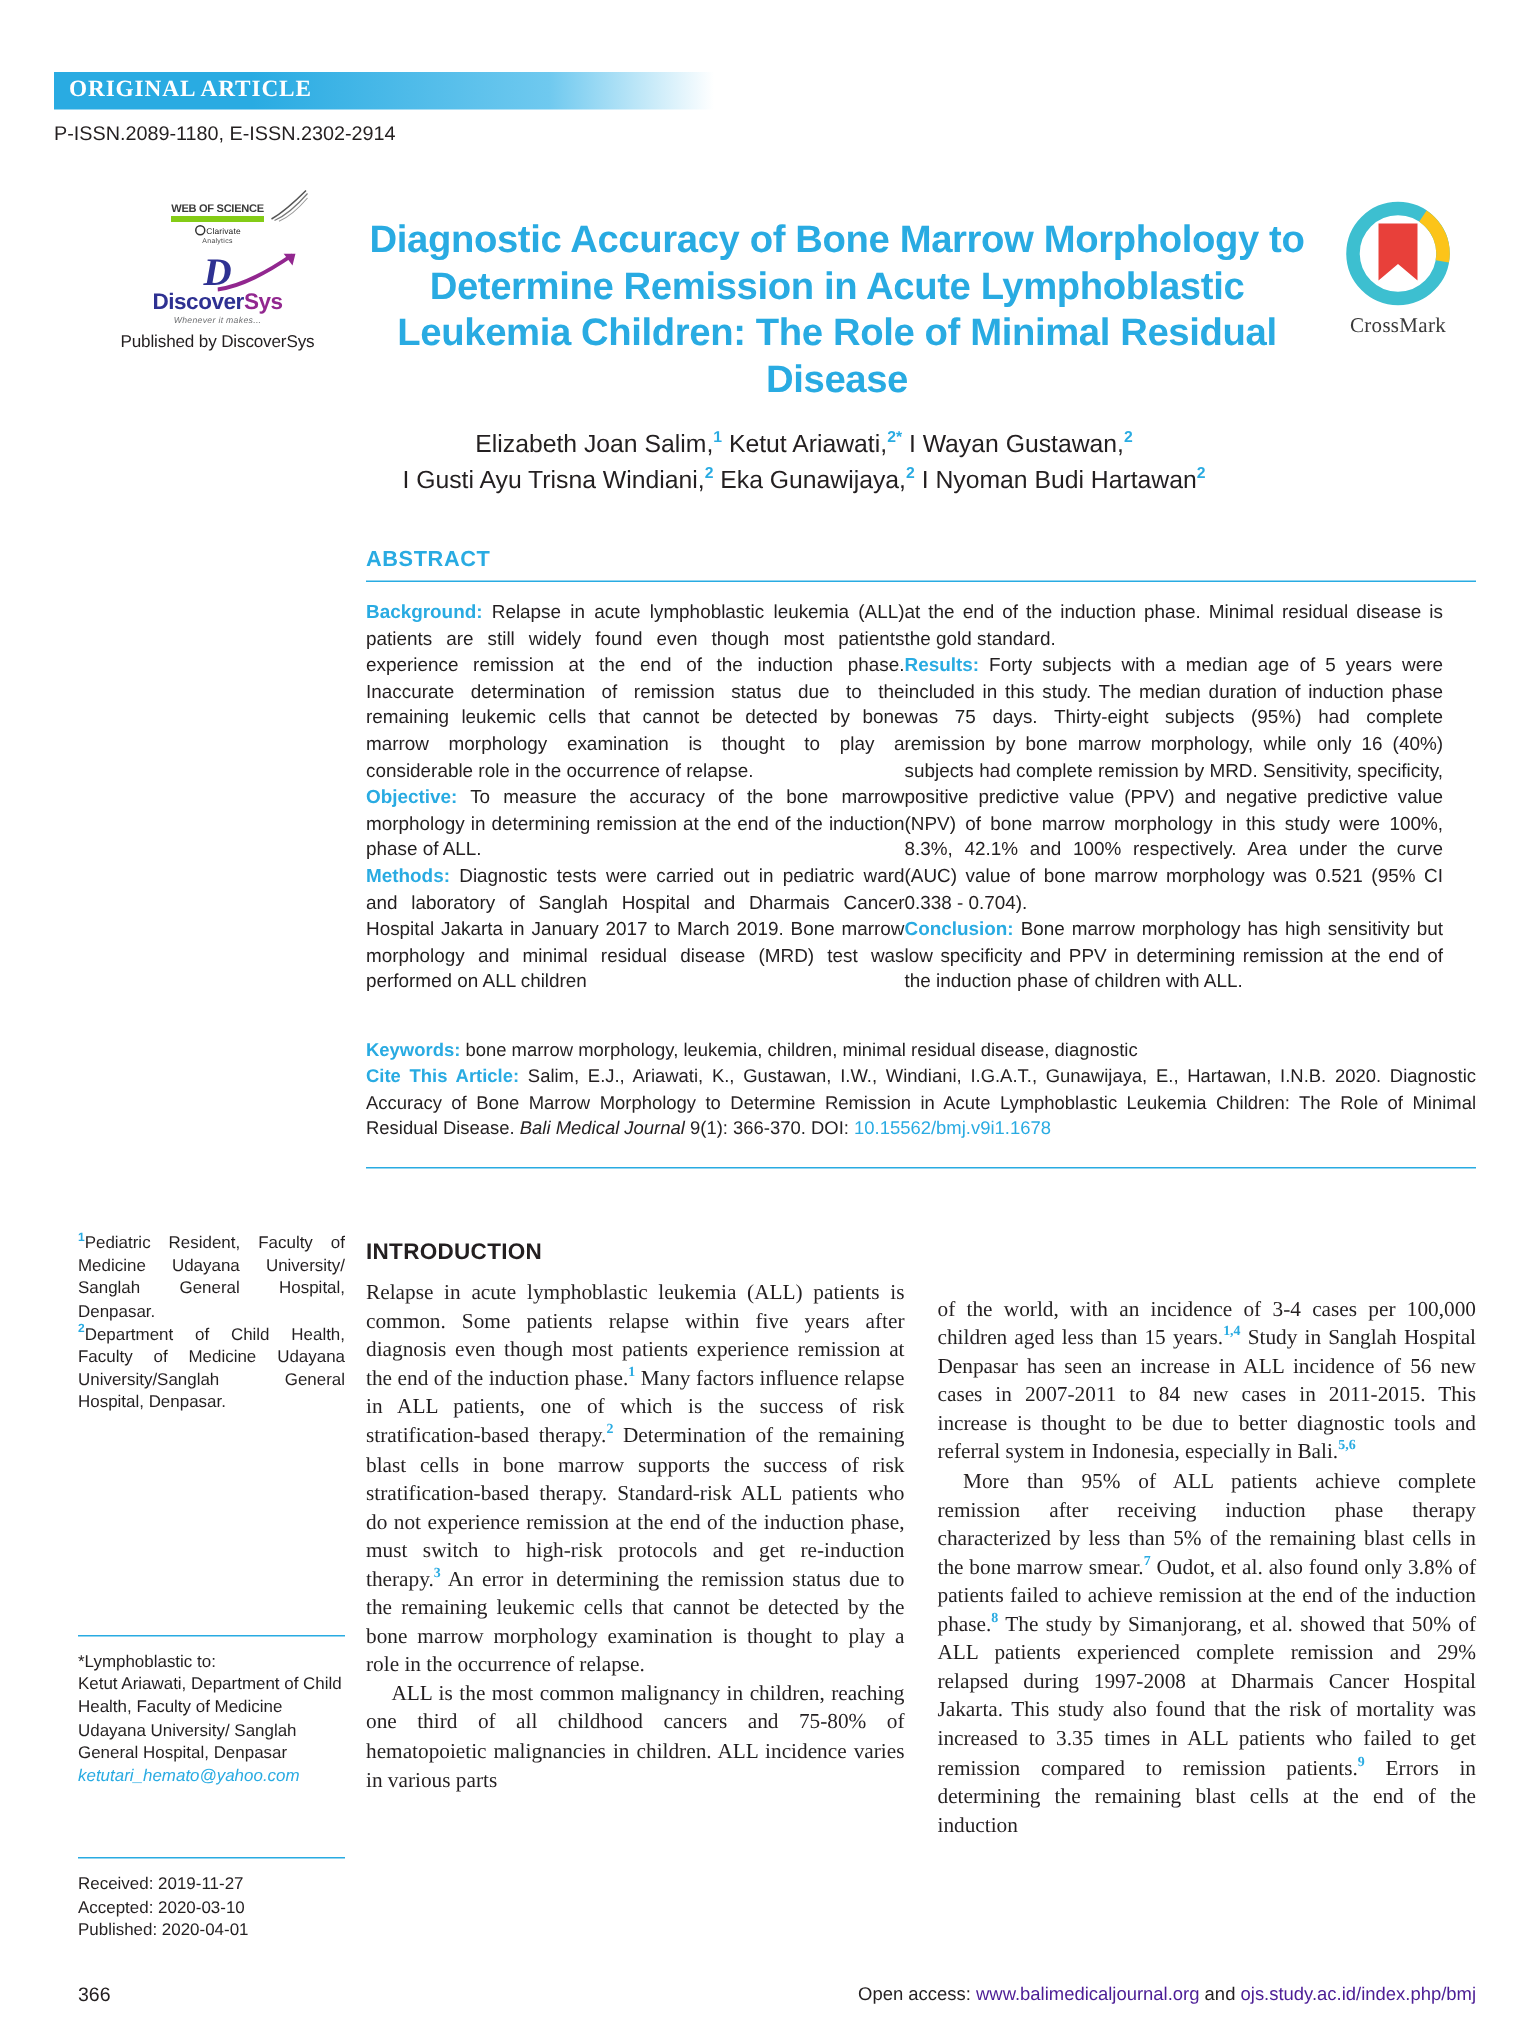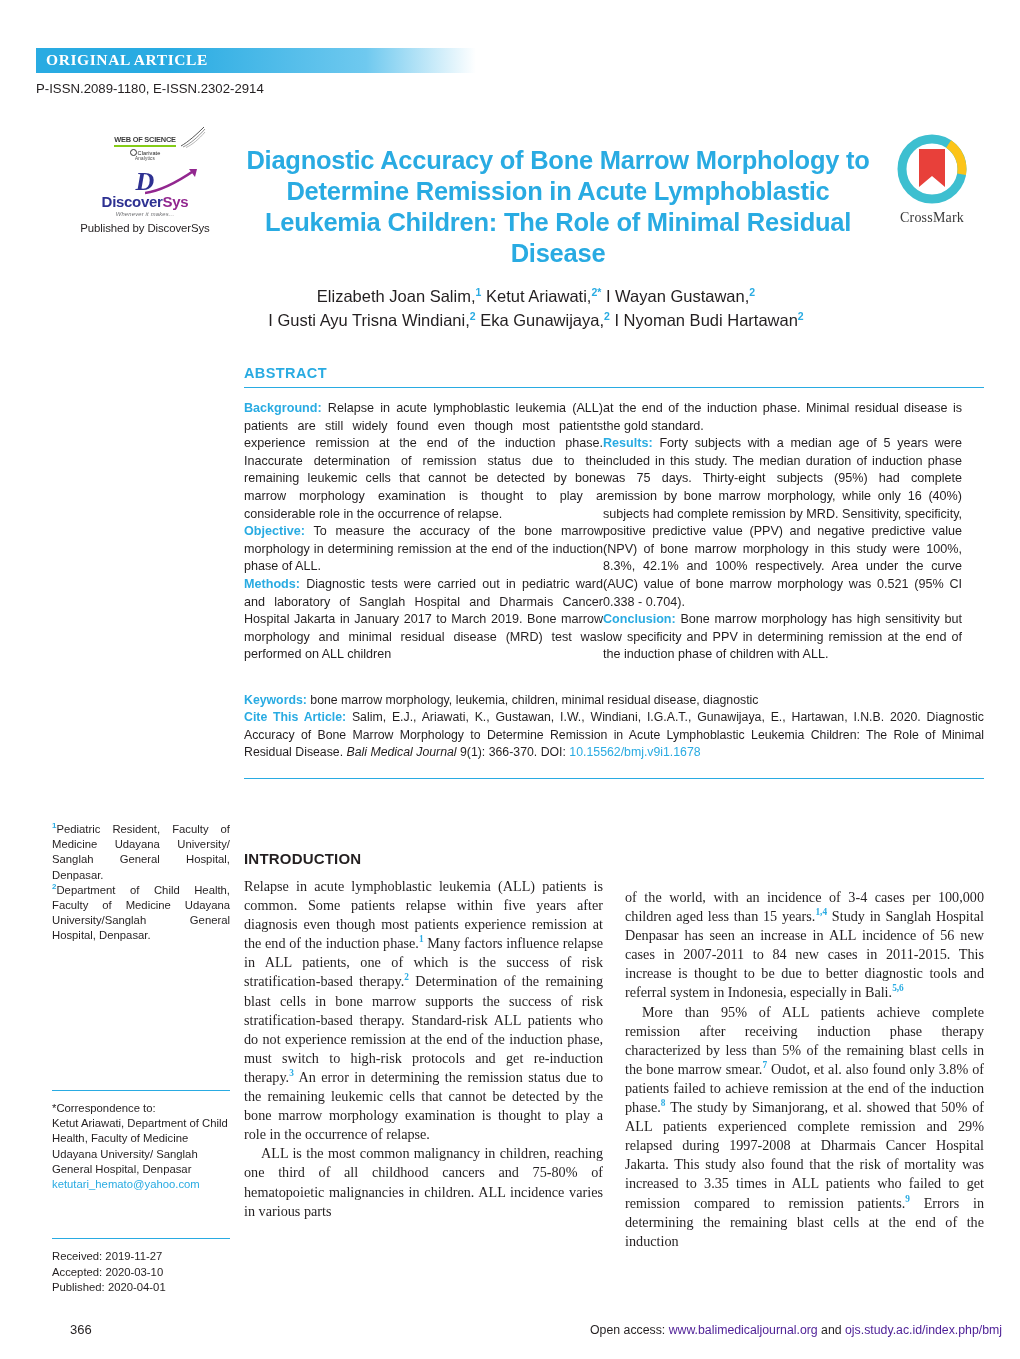--- a/index.html
+++ b/index.html
@@ -71,21 +71,21 @@
     margin: 2px auto 0;
     position: relative;
     height: 32px;
   }
   .wos-top {
     font-size: 7.4px;
     font-weight: bold;
     letter-spacing: -0.2px;
     color: #3b3b3b;
     font-family: "Liberation Sans", sans-serif;
-    border-bottom: 2px solid #84cc16;
+    border-bottom: 4px solid #84cc16;
     display: inline-block;
     padding-bottom: 1px;
   }
   .wos-clar {
     font-size: 5.6px;
     color: #1a1a1a;
     margin-top: 1.5px;
     letter-spacing: 0.1px;
   }
   .wos-clar .dot {
@@ -274,21 +274,21 @@
   .corr-block {
     position: absolute;
     left: 52px;
     top: 1090px;
     width: 178px;
     font-size: 11.3px;
     line-height: 15.2px;
     color: #231f20;
   }
   .corr-block .star { color: #231f20; }
-  .email { color: #29abe2; }
+  .email { color: #29abe2; font-style: italic; }
   .dates-block {
     position: absolute;
     left: 52px;
     top: 1238px;
     width: 178px;
     font-size: 11.3px;
     line-height: 15.6px;
     color: #231f20;
   }
   .mini-rule {
@@ -301,21 +301,20 @@
   .body-cols {
     position: absolute;
     left: 244px;
     top: 826px;
     width: 740px;
     display: flex;
     gap: 22px;
   }
   .body-col {
     width: 359px;
-    margin-top: 24px;
   }
   .sec-heading {
     font-family: "Liberation Sans", sans-serif;
     font-weight: bold;
     font-size: 15px;
     letter-spacing: 0.2px;
     color: #231f20;
     margin: 0 0 10px 0;
   }
   .body-col p {
@@ -337,22 +336,21 @@
   }
   .spacer-head { height: 38px; }
 
   
   .footer {
     position: absolute;
     left: 52px;
     bottom: 22px;
     width: 932px;
     display: flex;
-    align-items: flex-end;
-    margin-left: 18px;
+    align-items: flex-start;
   }
   .pg-num {
     font-size: 13px;
     color: #231f20;
     font-family: "Liberation Sans", sans-serif;
   }
   .open-access {
     margin-left: auto;
     font-size: 12.3px;
     color: #231f20;
@@ -451,21 +449,21 @@
     <div class="rule-blue-bottom"></div>
   </div>
 
   <div class="sidebar">
     <p><sup>1</sup><span>Pediatric Resident, Faculty of Medicine Udayana University/ Sanglah General Hospital, Denpasar.</span></p>
     <p><sup>2</sup><span>Department of Child Health, Faculty of Medicine Udayana University/Sanglah General Hospital, Denpasar.</span></p>
   </div>
 
   <div class="corr-block">
     <div class="mini-rule"></div>
-    <div><span class="star">*</span><span>Correspondence to:</span></div>
+    <div><span class="star">*</span><span>Lymphoblastic to:</span></div>
     <div>Ketut Ariawati, Department of Child Health, Faculty of Medicine Udayana University/ Sanglah General Hospital, Denpasar</div>
     <div class="email">ketutari_hemato@yahoo.com</div>
   </div>
 
   <div class="dates-block">
     <div class="mini-rule"></div>
     <div>Received: 2019-11-27</div>
     <div>Accepted: 2020-03-10</div>
     <div>Published: 2020-04-01</div>
   </div>

